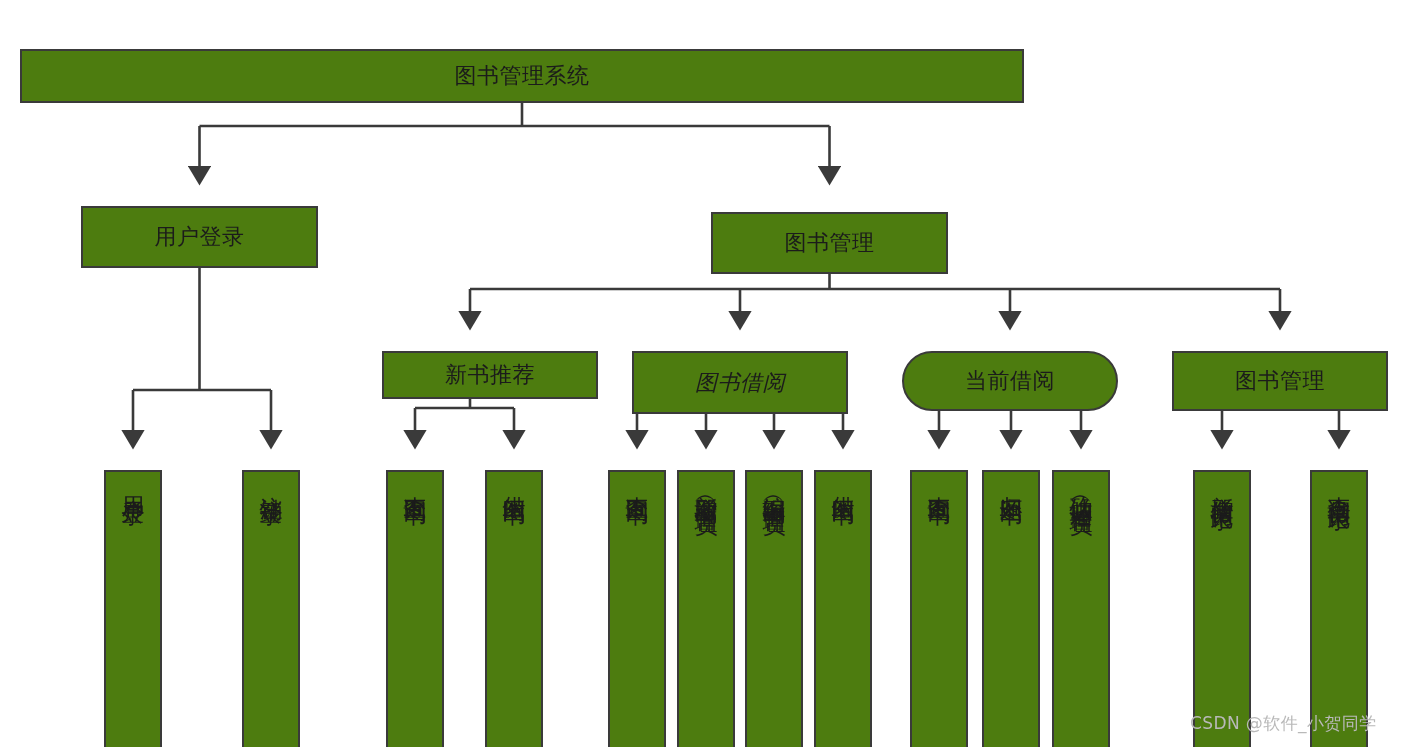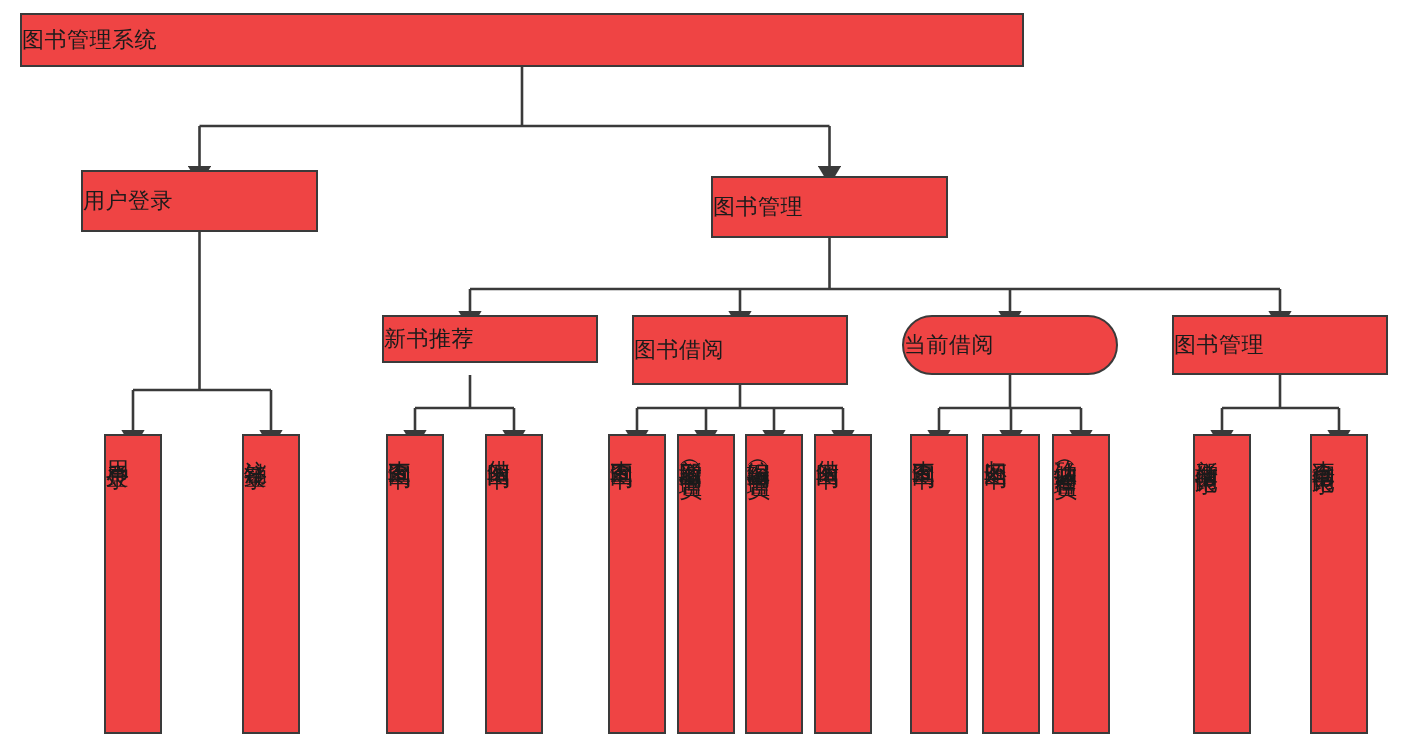--- a/index.html
+++ b/index.html
@@ -21,25 +21,26 @@
     position: absolute;
     left: 0;
     top: 0;
     width: 1405px;
     height: 747px;
   }
   .node {
     position: absolute;
     box-sizing: border-box;
     border: 2.5px solid #3a3a3a;
-    background: #ef4444;
+    background: #4d7c0f;
     display: flex;
     align-items: center;
-    justify-content: flex-start;
+    justify-content: center;
     color: #1b1b1b;
+    margin-top: 36px;
   }
   .node .label {
     display: block;
     text-align: center;
     line-height: 1.18;
   }
   .node.horiz .label {
     font-size: 22px;
     letter-spacing: 0.5px;
   }
@@ -123,21 +124,21 @@
         <span class="label">用户登录</span>
       </div>
       <div class="node horiz" style="left: 711px; top: 176px; width: 237px; height: 62px;">
         <span class="label">图书管理</span>
       </div>
     </div>
   <div id="nodes-level3">
       <div class="node horiz" style="left: 382px; top: 315px; width: 216px; height: 48px;">
         <span class="label">新书推荐</span>
       </div>
-      <div class="node horiz" style="left: 632px; top: 315px; width: 216px; height: 70px;">
+      <div class="node horiz" style="left: 632px; top: 315px; width: 216px; height: 63px; font-style: italic;">
         <span class="label">图书借阅</span>
       </div>
       <div class="node horiz" style="left: 902px; top: 315px; width: 216px; height: 60px; border-radius: 30px;">
         <span class="label">当前借阅</span>
       </div>
       <div class="node horiz" style="left: 1172px; top: 315px; width: 216px; height: 60px;">
         <span class="label">图书管理</span>
       </div>
     </div>
   <div id="nodes-leaves">
@@ -175,13 +176,14 @@
         <span class="label">确认归还（管理员）</span>
       </div>
       <div class="node vert" style="left: 1193px; top: 434px; width: 58px; height: 300px;">
         <span class="label">新增借阅记录</span>
       </div>
       <div class="node vert" style="left: 1310px; top: 434px; width: 58px; height: 300px;">
         <span class="label">查询借阅记录</span>
       </div>
     </div>
 
+  <div id="watermark">CSDN @软件_小贺同学</div>
 </div>
 
 </body></html>

